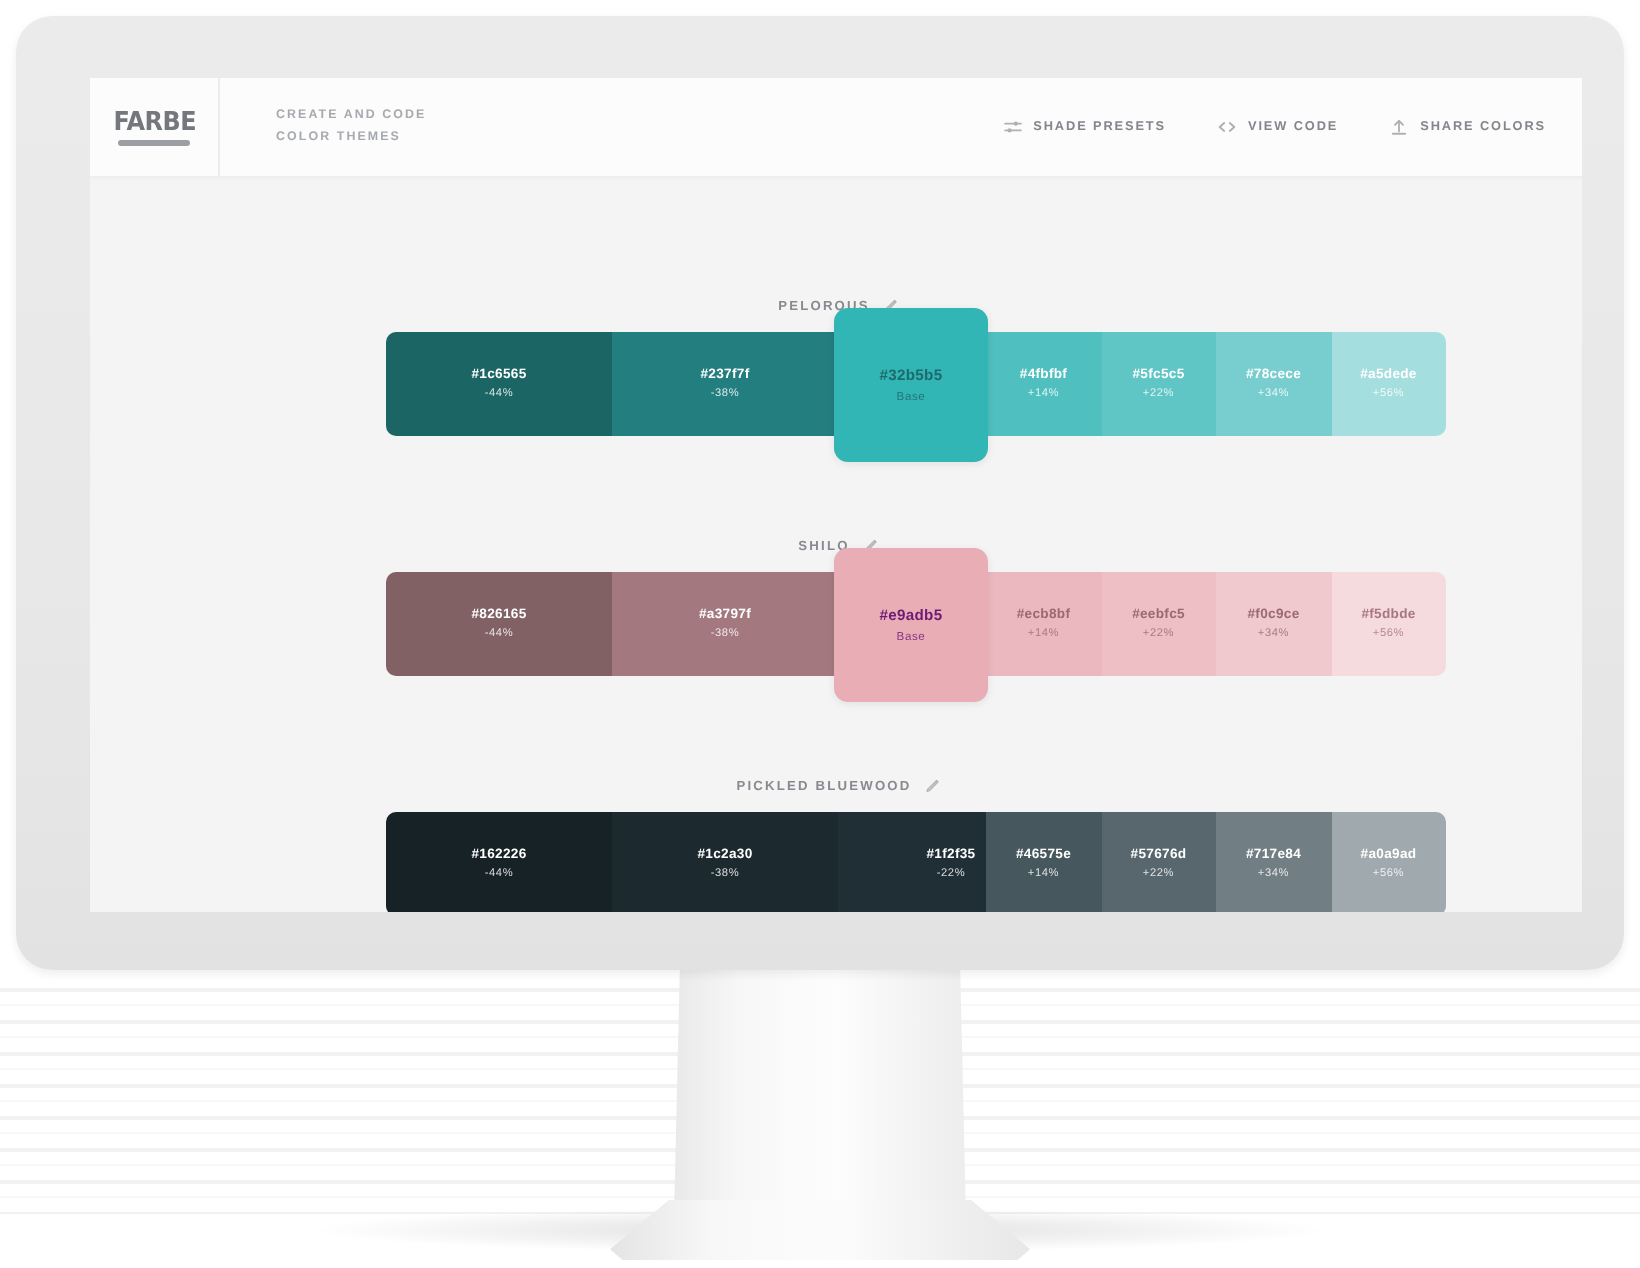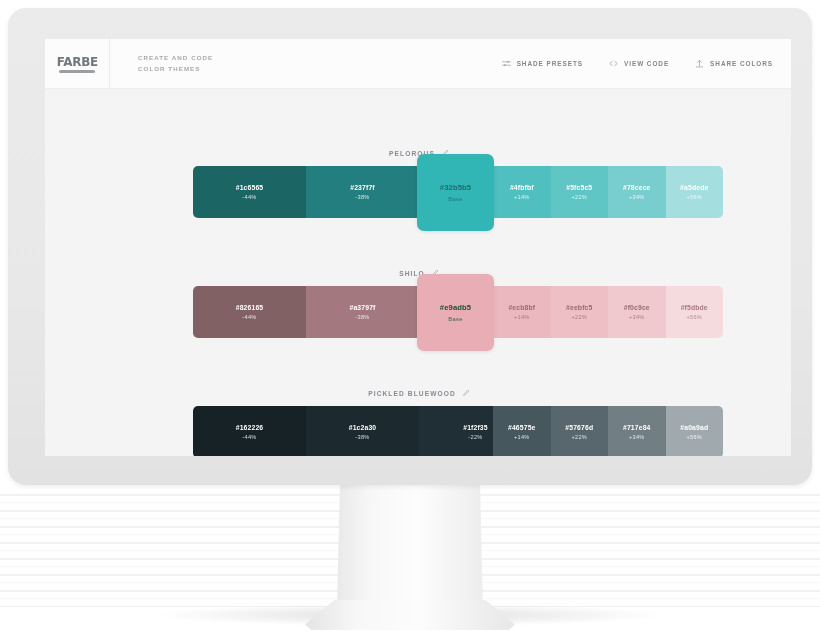--- a/index.html
+++ b/index.html
@@ -387,21 +387,21 @@
               </div>
               <div class="swatch" style="background: rgb(240, 201, 206); color: rgb(154, 106, 113);">
                 <div class="sw-hex">#f0c9ce</div>
                 <div class="sw-pct">+34%</div>
               </div>
               <div class="swatch" style="background: rgb(245, 219, 222); color: rgb(168, 120, 126);">
                 <div class="sw-hex">#f5dbde</div>
                 <div class="sw-pct">+56%</div>
               </div>
             </div>
-            <div class="base-swatch" style="background: rgb(233, 173, 181); color: #14532d;">
+            <div class="base-swatch" style="background: rgb(233, 173, 181); color: #701a75;">
               <div class="sw-hex">#e9adb5</div>
               <div class="sw-pct">Base</div>
             </div>
           </div>
           <div class="palette-row">
             <div class="palette-title-bar">
               <span class="palette-title">PICKLED BLUEWOOD</span>
               <span class="edit-icon">
                 <svg viewBox="0 0 16 16" fill="none" stroke="currentColor" stroke-width="1.5" stroke-linecap="round" stroke-linejoin="round">
                   <path d="M12.6 2.6 L13.9 3.9 L5.2 12.6 L3.2 13.2 L3.8 11.2 Z"></path>

